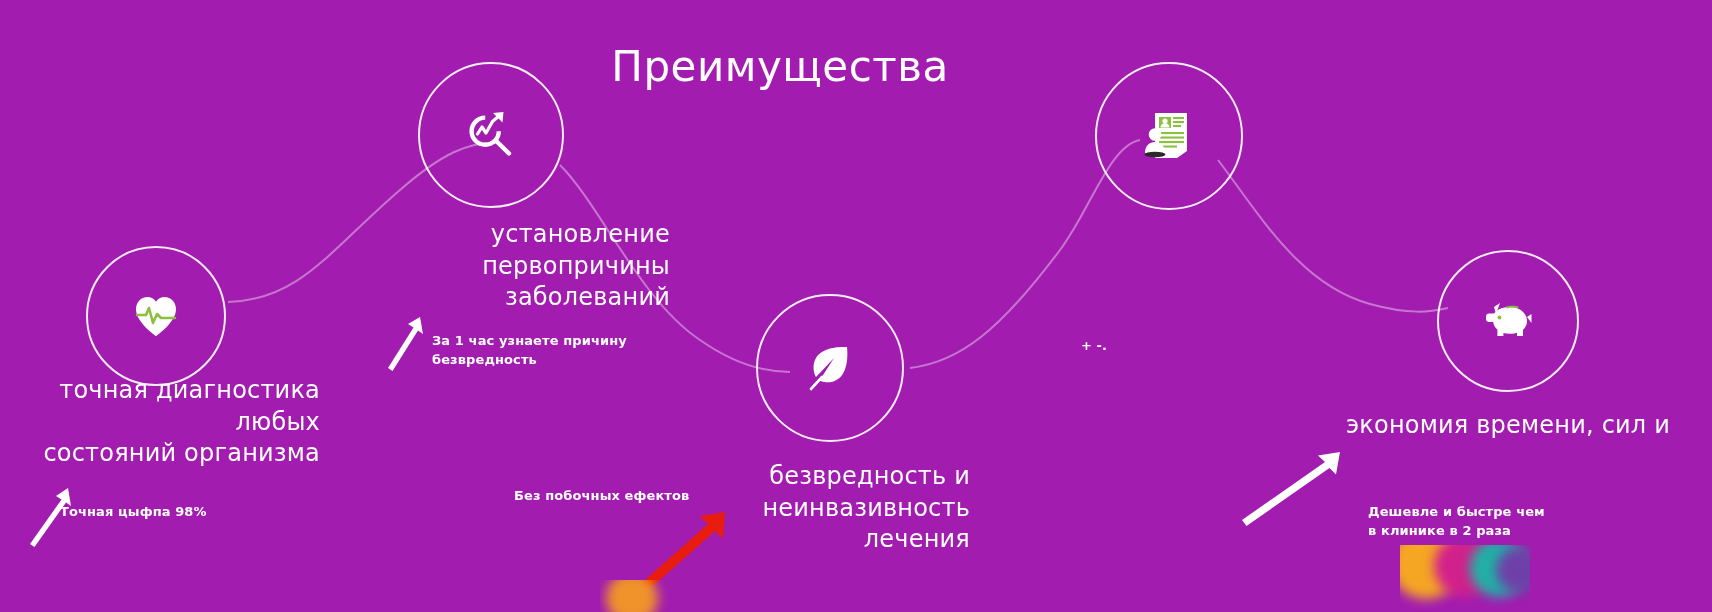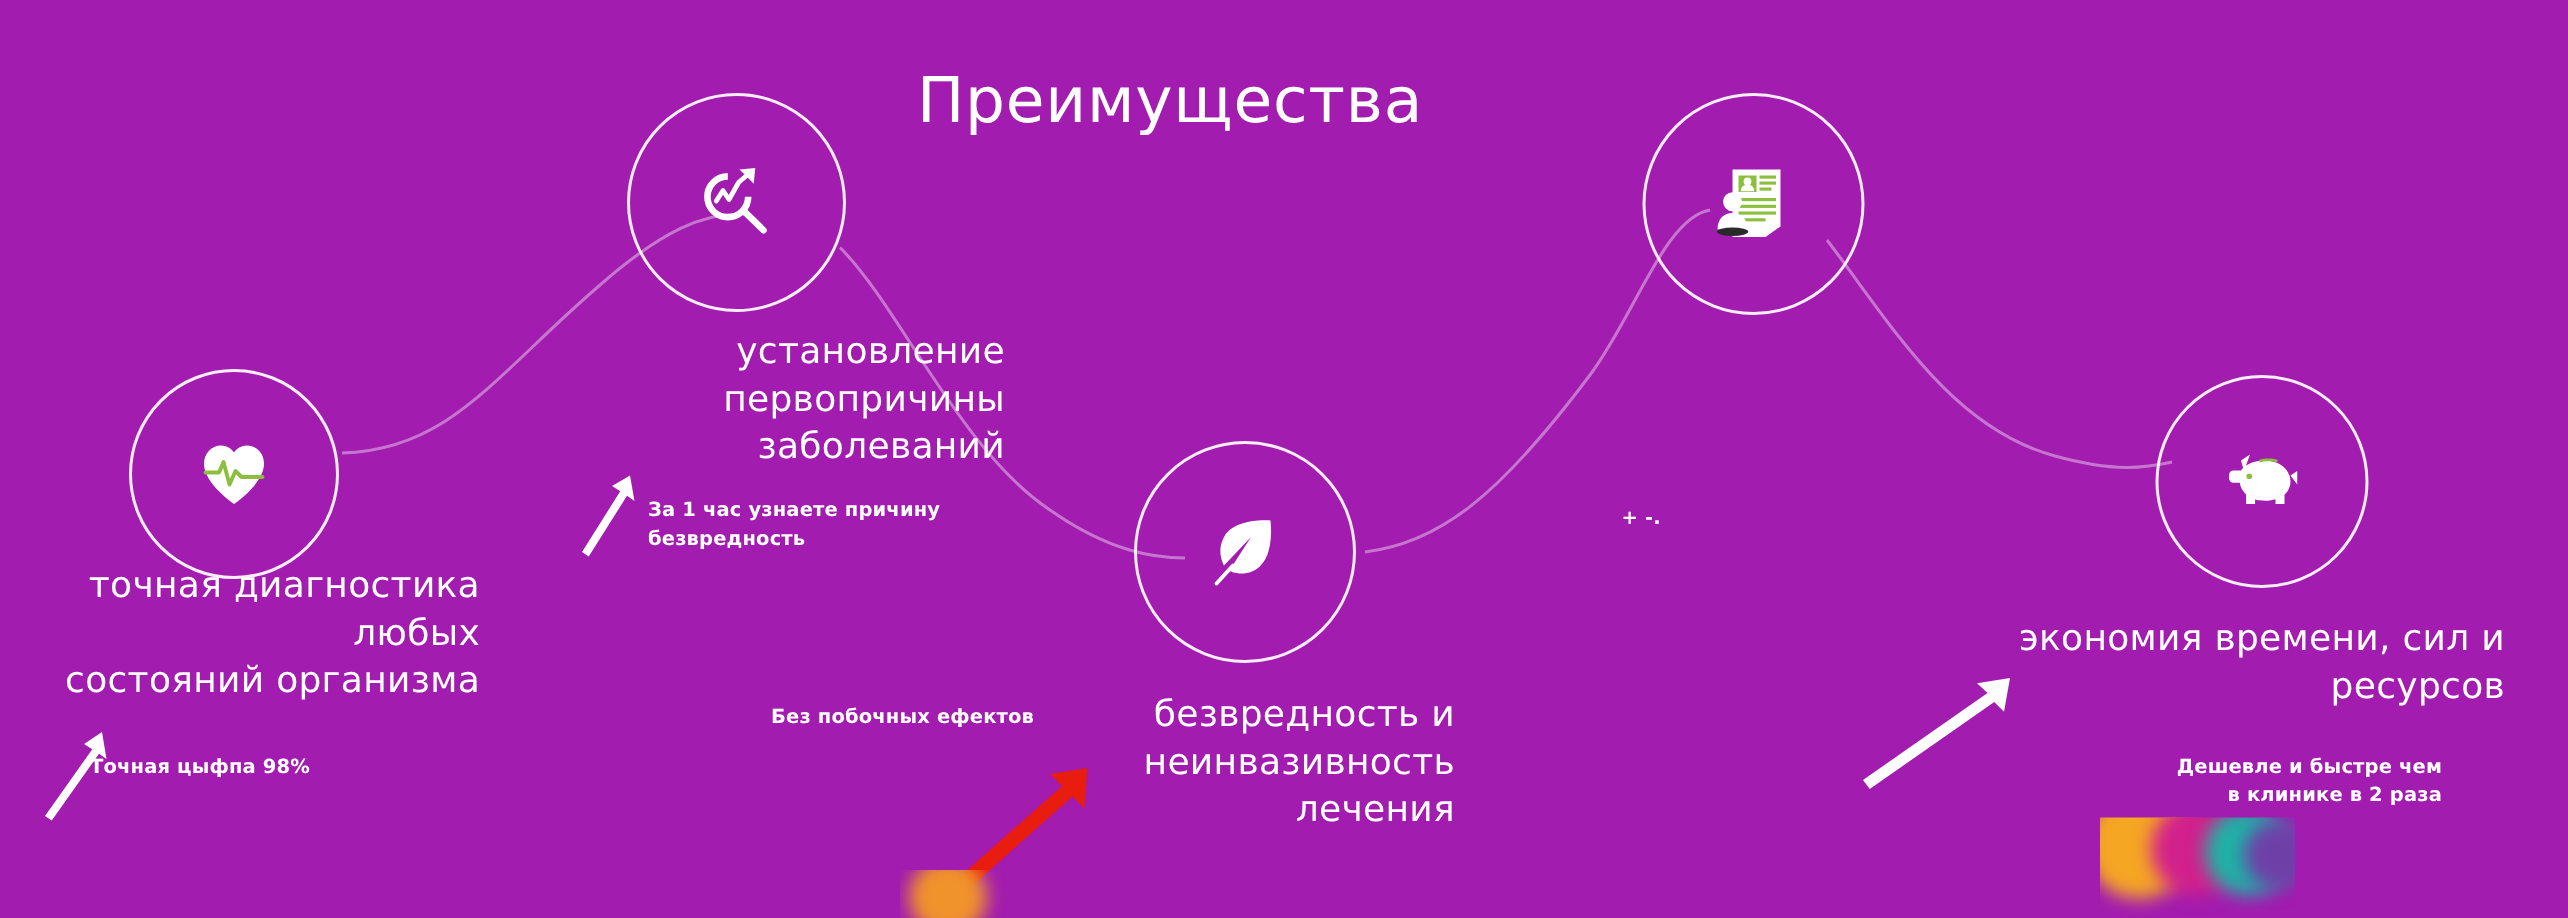--- a/index.html
+++ b/index.html
@@ -183,21 +183,21 @@
         <path fill="none" stroke="#ffffff" stroke-width="2.6" stroke-linecap="round" d="M15 33 L4 45"></path>
       </svg>
     </span>
   </div>
 
   <div class="node-label" style="left:700px; top:461px; width:270px;">
     <div>безвредность и</div>
     <div>неинвазивность лечения</div>
   </div>
 
-  <div class="note" style="left:514px; top:470px; white-space:nowrap;">Без побочных ефектов</div>
+  <div class="note" style="left:514px; top:487px; white-space:nowrap;">Без побочных ефектов</div>
   <svg class="arrow-svg" style="left:625px; top:510px;" width="110" height="95" viewBox="0 0 110 95" xmlns="http://www.w3.org/2000/svg">
     <path fill="#e81c0f" d="M100 2 L75 6 L83 14 L2 86 L9 93 L90 21 L98 29 Z"></path>
   </svg>
 
   <div class="node-circle" style="left:1095px; top:62px; width:148px; height:148px;">
     <span>
       <svg width="52" height="50" viewBox="0 0 52 50" xmlns="http://www.w3.org/2000/svg">
         <path fill="#ffffff" d="M12 2 H44 L44 40 L34 47 L12 47 Z"></path>
         <rect x="16" y="6" width="12" height="11" fill="#8cbe3f"></rect>
         <circle cx="22" cy="10" r="2.6" fill="#ffffff"></circle>
@@ -226,27 +226,26 @@
         <path fill="#ffffff" d="M26 7 C36 7 43 13.5 43 21 C43 24.5 41.5 27.5 39 29.8 L39 36 L33 36 L33 32.8 C31.2 33.4 29 33.8 26 33.8 C23.4 33.8 21.2 33.5 19.4 33 L19.4 36 L13.4 36 L13.4 29.6 C11 27.4 9.4 24.4 9.2 21.9 L5 21.9 C3.3 21.9 2 20.6 2 18.9 L2 16.6 C2 14.9 3.3 13.6 5 13.6 L10 13.6 C12.8 9.6 18.6 7 26 7 Z"></path>
         <circle cx="15.5" cy="17.5" r="1.9" fill="#8cbe3f"></circle>
         <path fill="#ffffff" d="M43 17 L47.5 14 L47.5 23 Z"></path>
         <path fill="#8cbe3f" d="M22 6.6 C25.5 5.3 31 5.3 34.5 6.6 L34 8.4 C30.8 7.3 25.7 7.3 22.5 8.4 Z"></path>
       </svg>
     </span>
   </div>
 
   <div class="node-label" style="left:1330px; top:410px; width:340px;">
     <div>экономия времени, сил и</div>
-    <div>ресурсов</div>
   </div>
 
   <svg class="arrow-svg" style="left:1240px; top:450px;" width="110" height="78" viewBox="0 0 110 78" xmlns="http://www.w3.org/2000/svg">
     <path fill="#ffffff" d="M100 2 L78 5.5 L85 12 L2 70 L6.5 76 L89.5 18 L96 24.5 Z"></path>
   </svg>
-  <div class="note" style="left:1368px; top:503px; width:260px;text-align:right;">
+  <div class="note" style="left:1368px; top:503px; width:260px;">
     <div>Дешевле и быстре чем</div>
     <div>в клинике в 2 раза</div>
   </div>
 
   <div id="blob-wrap">
     <div class="blob" style="left:-10px; top:-18px; width:72px; height:72px; background:#f5a623;"></div>
     <div class="blob" style="left:34px; top:-10px; width:62px; height:62px; background:#d2208c;"></div>
     <div class="blob" style="left:70px; top:-6px; width:58px; height:58px; background:#1fb2a6;"></div>
     <div class="blob" style="left:96px; top:2px; width:46px; height:46px; background:#6f3fa8;"></div>
   </div>

